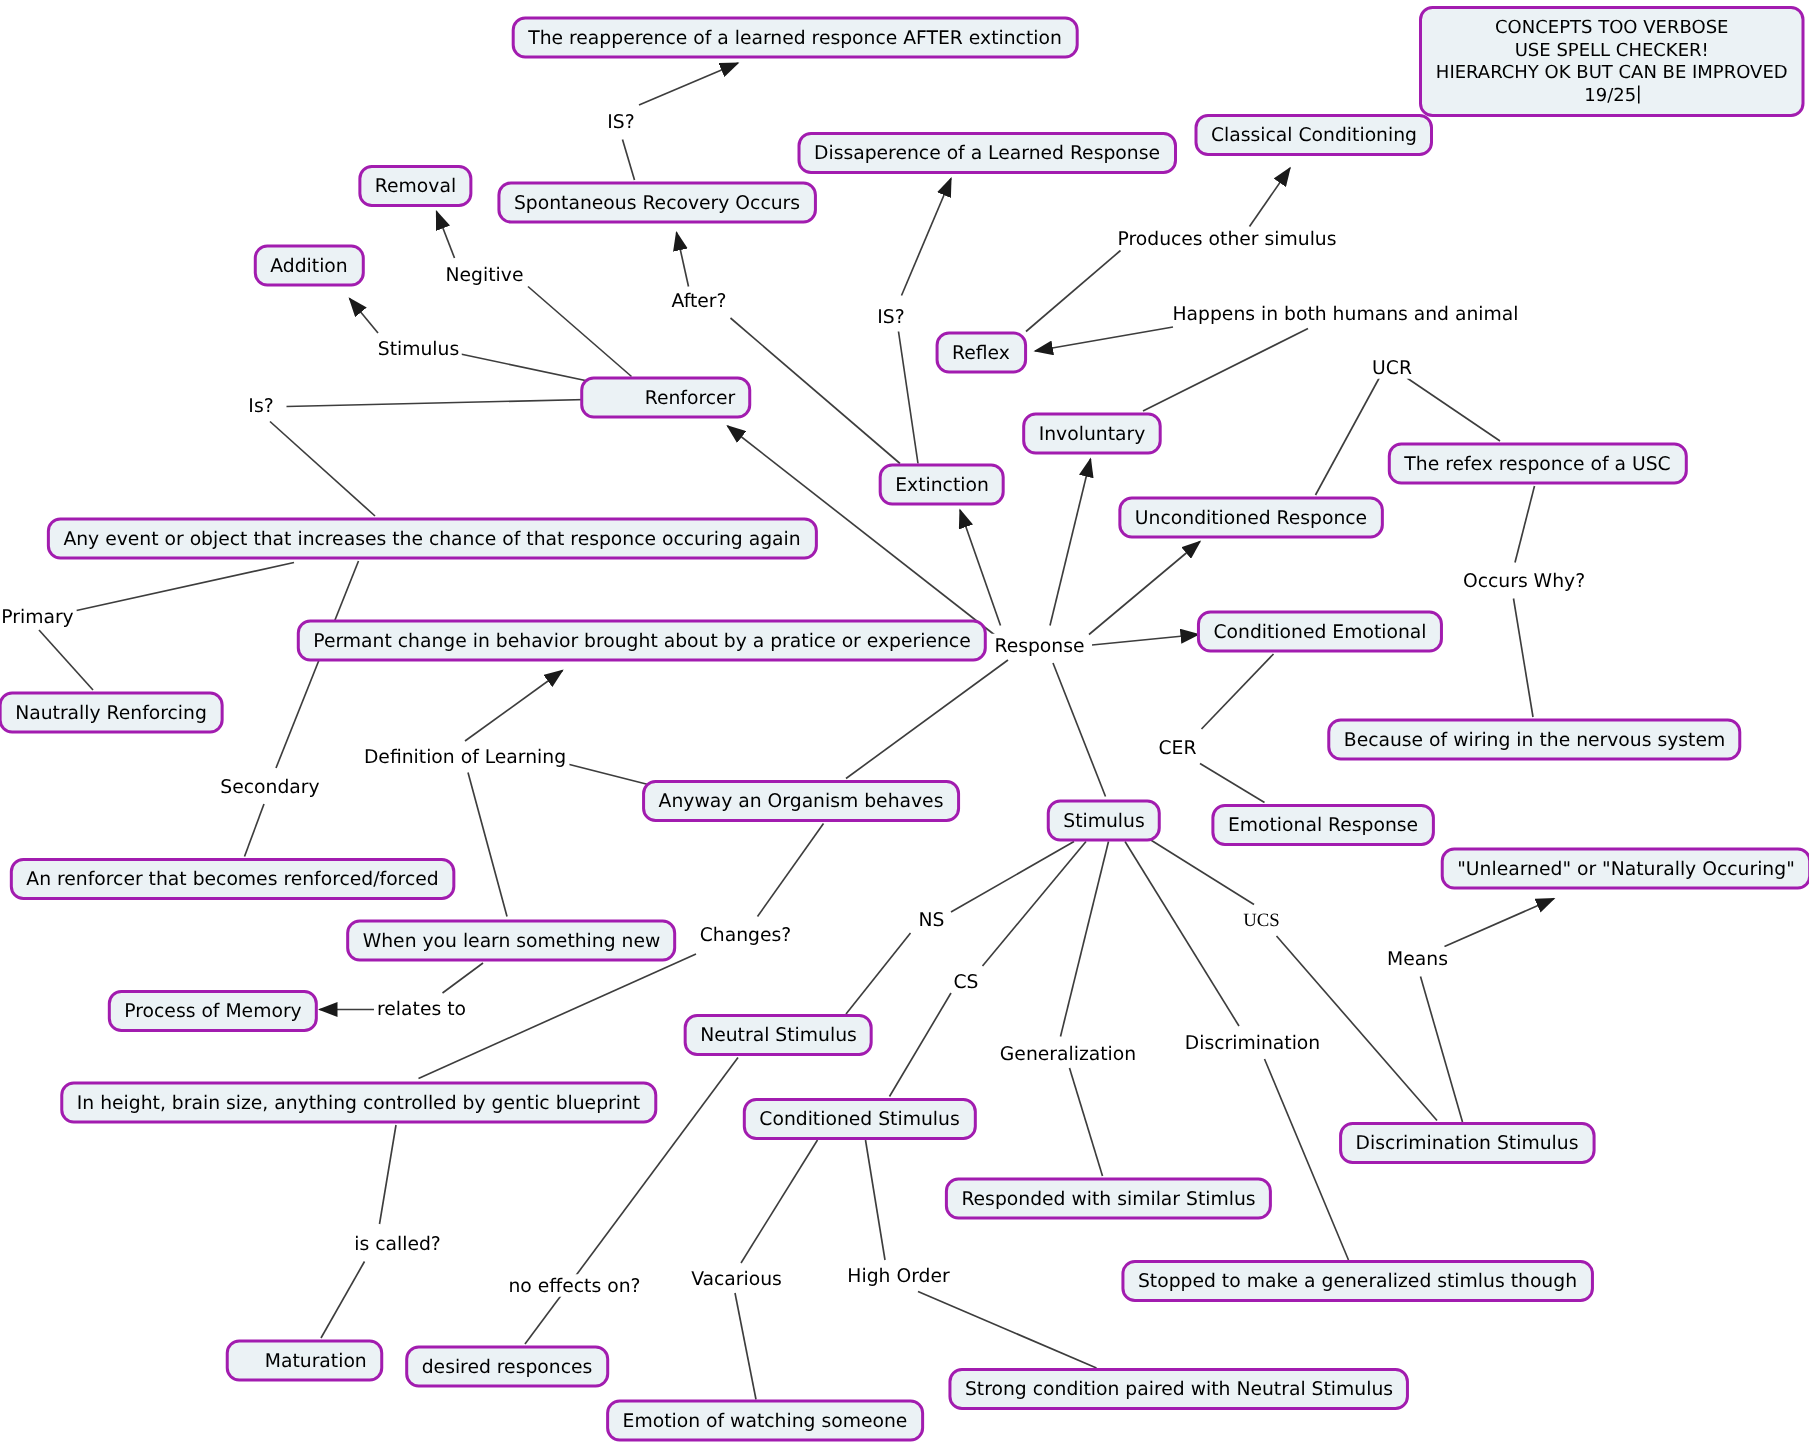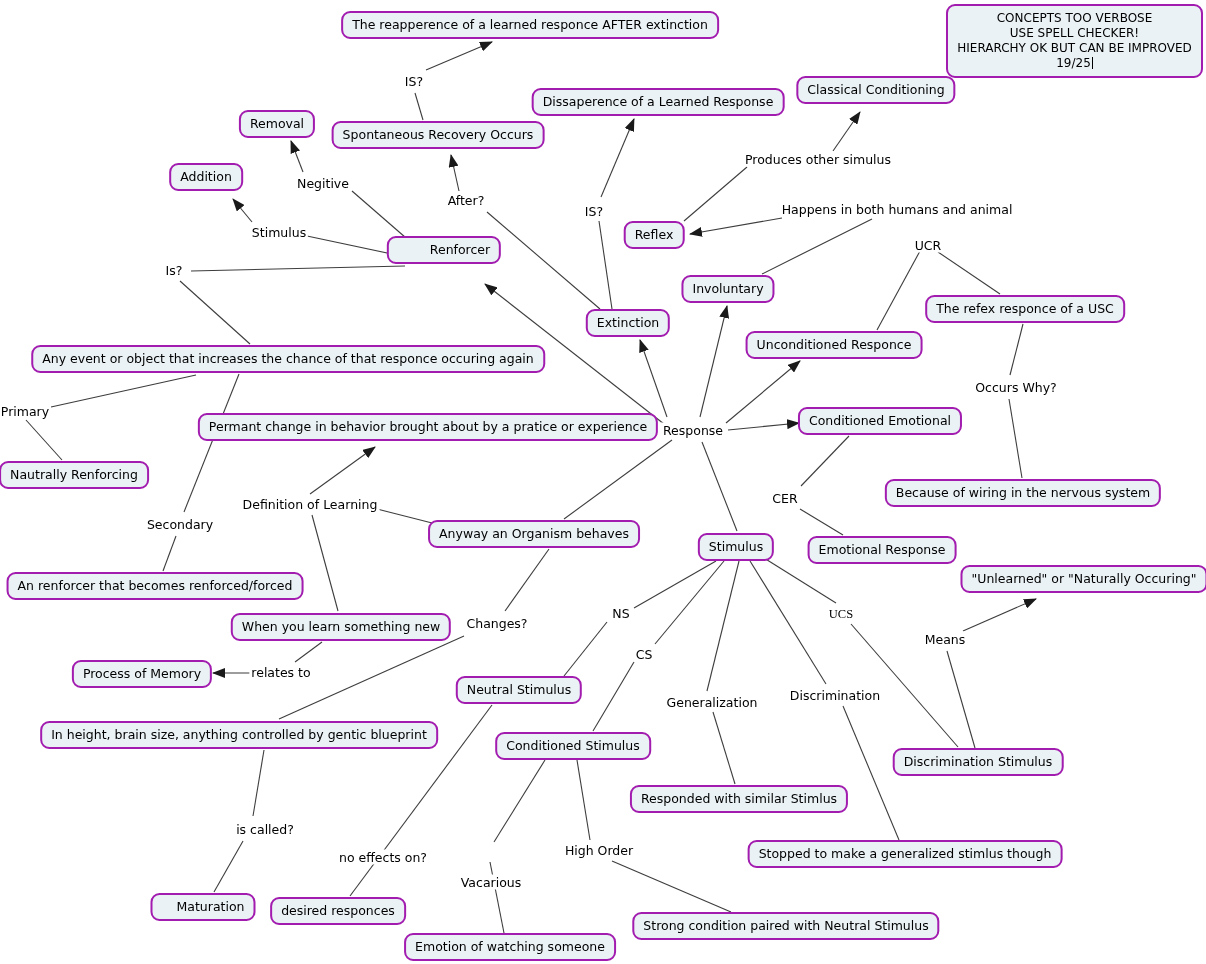--- a/index.html
+++ b/index.html
@@ -185,21 +185,21 @@
   </svg>
 
 <div>
     <div class="node" style="left: 530px; top: 25px;">The reapperence of a learned responce AFTER extinction</div>
     <div class="node" style="left: 277px; top: 124px;">Removal</div>
     <div class="node" style="left: 206px; top: 177px;">Addition</div>
     <div class="node" style="left: 438px; top: 135px;">Spontaneous Recovery Occurs</div>
     <div class="node" style="left: 658px; top: 102px;">Dissaperence of a Learned Response</div>
     <div class="node" style="left: 876px; top: 90px;">Classical Conditioning</div>
     <div class="node" style="left: 654px; top: 235px;">Reflex</div>
-    <div class="node" style="left: 444px; top: 250px; padding-left: 41px;">Renforcer</div>
+    <div class="node" style="left: 444px; top: 265px; padding-left: 41px;">Renforcer</div>
     <div class="node" style="left: 628px; top: 323px;">Extinction</div>
     <div class="node" style="left: 728px; top: 289px;">Involuntary</div>
     <div class="node" style="left: 834px; top: 345px;">Unconditioned Responce</div>
     <div class="node" style="left: 1025px; top: 309px;">The refex responce of a USC</div>
     <div class="node" style="left: 288px; top: 359px;">Any event or object that increases the chance of that responce occuring again</div>
     <div class="node" style="left: 428px; top: 427px;">Permant change in behavior brought about by a pratice or experience</div>
     <div class="node" style="left: 74px; top: 475px;">Nautrally Renforcing</div>
     <div class="node" style="left: 880px; top: 421px;">Conditioned Emotional</div>
     <div class="node" style="left: 1023px; top: 493px;">Because of wiring in the nervous system</div>
     <div class="node" style="left: 155px; top: 586px;">An renforcer that becomes renforced/forced</div>
@@ -239,21 +239,21 @@
     <div class="edge-label" style="left: 497px; top: 623px;">Changes?</div>
     <div class="edge-label" style="left: 621px; top: 613px;">NS</div>
     <div class="edge-label" style="left: 644px; top: 654px;">CS</div>
     <div class="edge-label" style="left: 841px; top: 614px; font-family: Liberation Serif, serif;">UCS</div>
     <div class="edge-label" style="left: 945px; top: 639px;">Means</div>
     <div class="edge-label" style="left: 281px; top: 672px;">relates to</div>
     <div class="edge-label" style="left: 712px; top: 702px;">Generalization</div>
     <div class="edge-label" style="left: 835px; top: 695px;">Discrimination</div>
     <div class="edge-label" style="left: 265px; top: 829px;">is called?</div>
     <div class="edge-label" style="left: 383px; top: 857px;">no effects on?</div>
-    <div class="edge-label" style="left: 491px; top: 882px;">Vacarious</div>
+    <div class="edge-label" style="left: 491px; top: 852px;">Vacarious</div>
     <div class="edge-label" style="left: 599px; top: 850px;">High Order</div>
   </div>
 
 <div class="node annotation" style="left:946px; top:4px; width:257px;">
   <div>CONCEPTS TOO VERBOSE</div>
   <div>USE SPELL CHECKER!</div>
   <div>HIERARCHY OK BUT CAN BE IMPROVED</div>
   <div><span>19/25</span><span class="caret"></span></div>
 </div>
 

